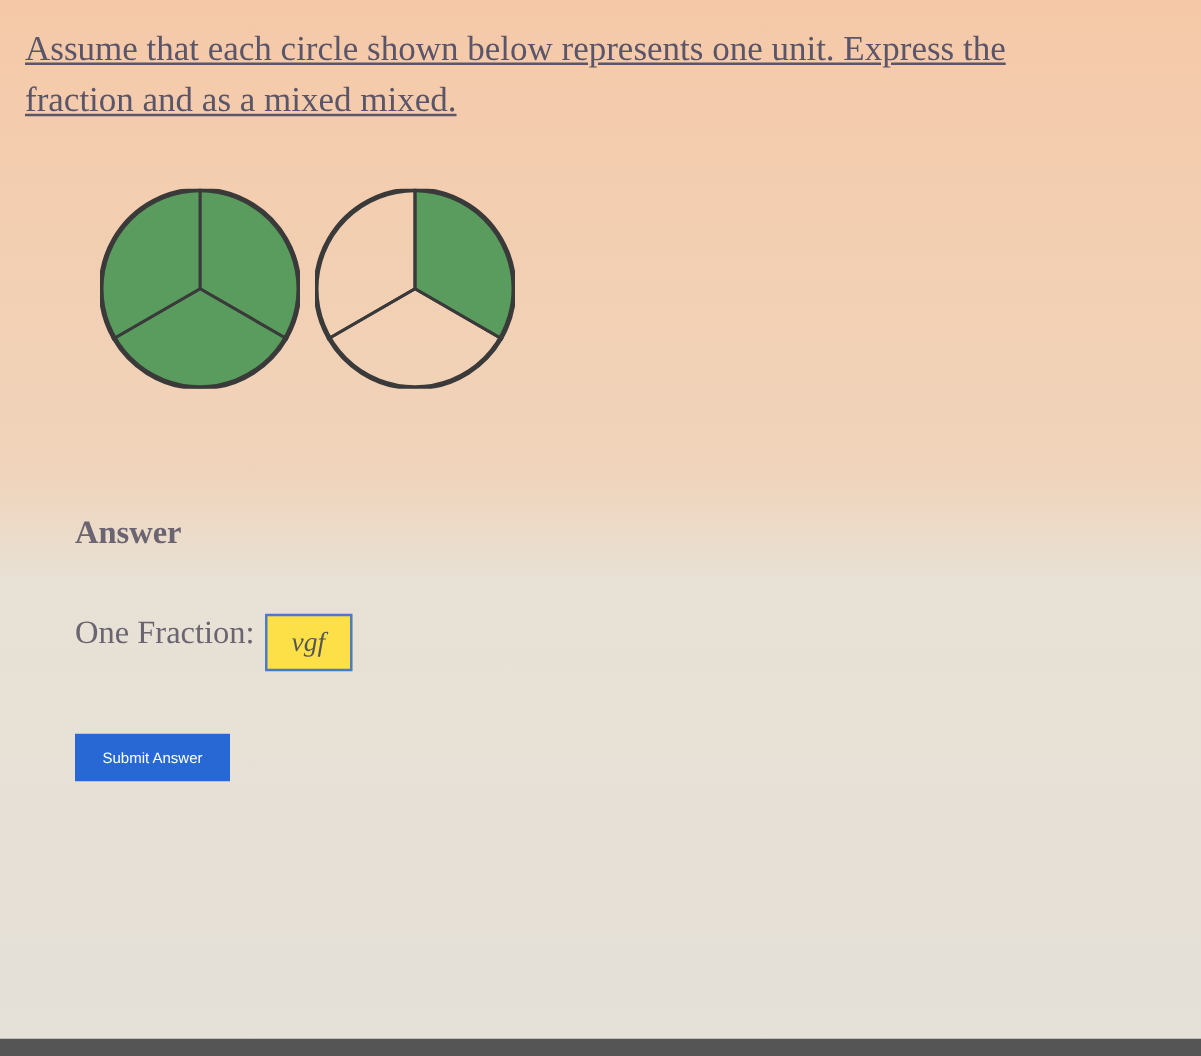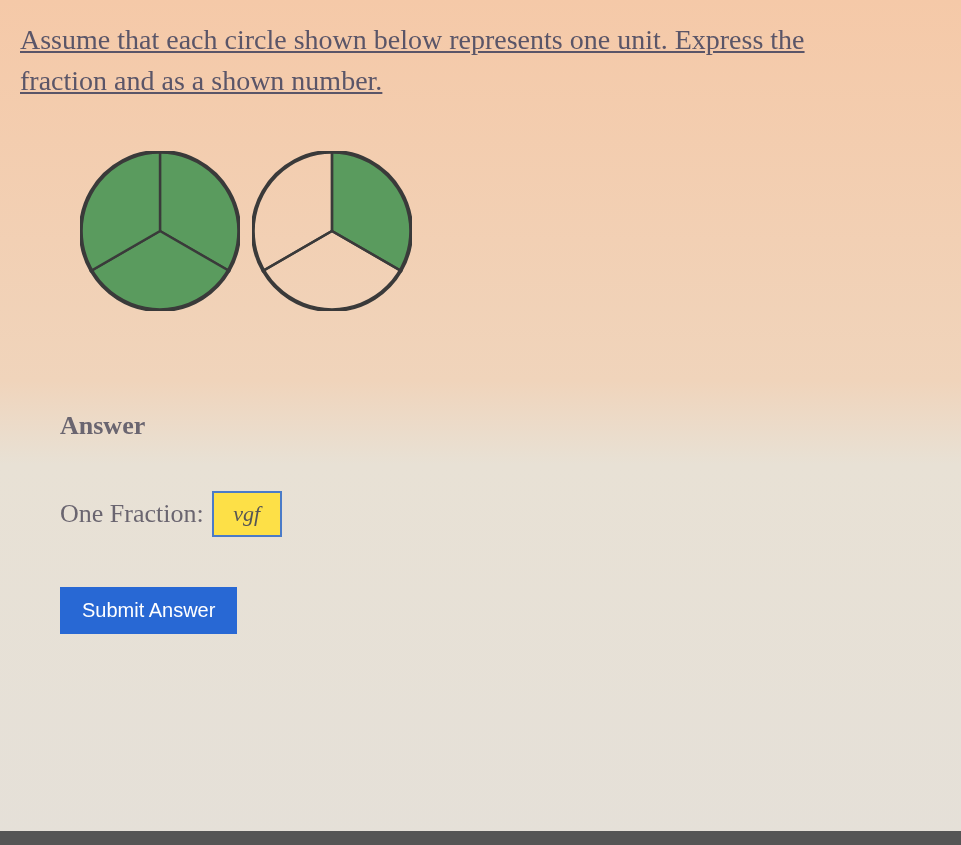--- a/index.html
+++ b/index.html
@@ -36,21 +36,21 @@
       padding: 30px 60px;
     }
     .answer-heading {
       font-size: 26px;
       font-weight: bold;
       color: #6a6570;
       margin-bottom: 50px;
     }
     .input-row {
       display: flex;
-      align-items: center;
+      align-items: flex-start;
       margin-bottom: 40px;
     }
     .input-label {
       font-size: 26px;
       color: #6a6570;
       margin-right: 8px;
     }
     .fraction-input {
       border: 2px solid #4a7bc8;
       background: #fde047;
@@ -87,40 +87,40 @@
     .fraction-bar {
       height: 2px;
       background: #666;
       width: 28px;
     }
     .submit-btn {
       background: #2868d4;
       color: #fff;
       border: none;
       padding: 12px 22px;
-      font-size: 20px;
+      font-size: 12px;
       font-family: Arial, sans-serif;
       cursor: pointer;
       margin-top: 10px;
     }
     .bottom-bar {
       position: absolute;
       bottom: 0;
       left: 0;
       right: 0;
       height: 14px;
       background: #555;
     }
   </style>
 </head>
 <body>
 
 <div class="question-text">
   <span>Assume that each circle shown below represents one unit. Express the</span><br>
-  <span>fraction and as a shown number.</span>
+  <span>fraction and as a mixed mixed.</span>
 </div>
 
 <div class="circles-container">
   <svg class="circle-svg" viewBox="0 0 100 100">
     <path d="M 50 50 L 50 0 A 50 50 0 0 1 93.3 75 Z" fill="#5a9b5e" stroke="#3a3a3a" stroke-width="1.5"></path>
     <path d="M 50 50 L 93.3 75 A 50 50 0 0 1 6.7 75 Z" fill="#5a9b5e" stroke="#3a3a3a" stroke-width="1.5"></path>
     <path d="M 50 50 L 6.7 75 A 50 50 0 0 1 50 0 Z" fill="#5a9b5e" stroke="#3a3a3a" stroke-width="1.5"></path>
     <circle cx="50" cy="50" r="49" fill="none" stroke="#3a3a3a" stroke-width="1.5"></circle>
   </svg>
   <svg class="circle-svg" viewBox="0 0 100 100">

